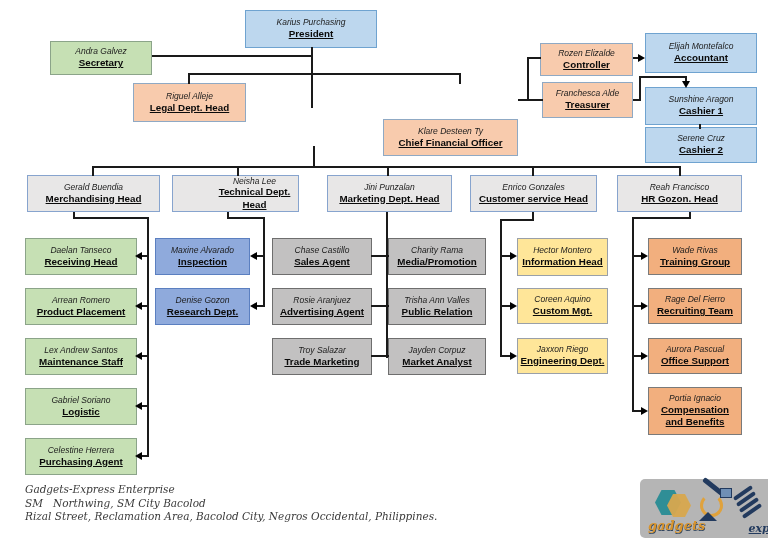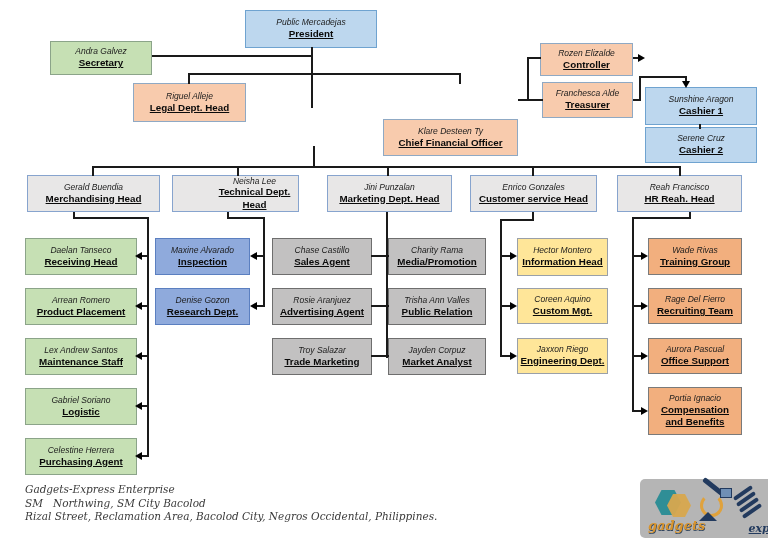--- a/index.html
+++ b/index.html
@@ -94,21 +94,21 @@
                font-family:"DejaVu Serif", serif; font-style:italic; font-weight:bold;
                font-size:11px; text-decoration:underline; }
   #w-express .ss { color:#d8942e; }
 </style>
 </head>
 <body>
 
 <div id="canvas">
 
   <div class="box c-blue" id="b-president">
-    <div class="nm">Public Mercadejas</div>
+    <div class="nm">Karius Purchasing</div>
     <div class="rl">President</div>
   </div>
   <div class="box c-green" id="b-secretary">
     <div class="nm">Andra Galvez</div>
     <div class="rl">Secretary</div>
   </div>
   <div class="box c-peach" id="b-legal">
     <div class="nm">Riguel Alleje</div>
     <div class="rl">Legal Dept. Head</div>
   </div>
@@ -117,20 +117,24 @@
     <div class="rl">Chief Financial Officer</div>
   </div>
   <div class="box c-peach" id="b-controller">
     <div class="nm">Rozen Elizalde</div>
     <div class="rl">Controller</div>
   </div>
   <div class="box c-peach" id="b-treasurer">
     <div class="nm">Franchesca Alde</div>
     <div class="rl">Treasurer</div>
   </div>
+  <div class="box c-blue" id="b-accountant">
+    <div class="nm">Elijah Montefalco</div>
+    <div class="rl">Accountant</div>
+  </div>
   <div class="box c-blue" id="b-cashier1">
     <div class="nm">Sunshine Aragon</div>
     <div class="rl">Cashier 1</div>
   </div>
   <div class="box c-blue" id="b-cashier2">
     <div class="nm">Serene Cruz</div>
     <div class="rl">Cashier 2</div>
   </div>
 
   <div class="box c-dept" id="b-merchandising">
@@ -144,21 +148,21 @@
   <div class="box c-dept" id="b-marketing">
     <div class="nm">Jini Punzalan</div>
     <div class="rl">Marketing Dept. Head</div>
   </div>
   <div class="box c-dept" id="b-customer">
     <div class="nm">Enrico Gonzales</div>
     <div class="rl">Customer service Head</div>
   </div>
   <div class="box c-dept" id="b-hr">
     <div class="nm">Reah Francisco</div>
-    <div class="rl">HR Reah. Head</div>
+    <div class="rl">HR Gozon. Head</div>
   </div>
 
   <div class="box c-green" id="b-daelan">
     <div class="nm">Daelan Tanseco</div>
     <div class="rl">Receiving Head</div>
   </div>
   <div class="box c-green" id="b-arrean">
     <div class="nm">Arrean Romero</div>
     <div class="rl">Product Placement</div>
   </div>

